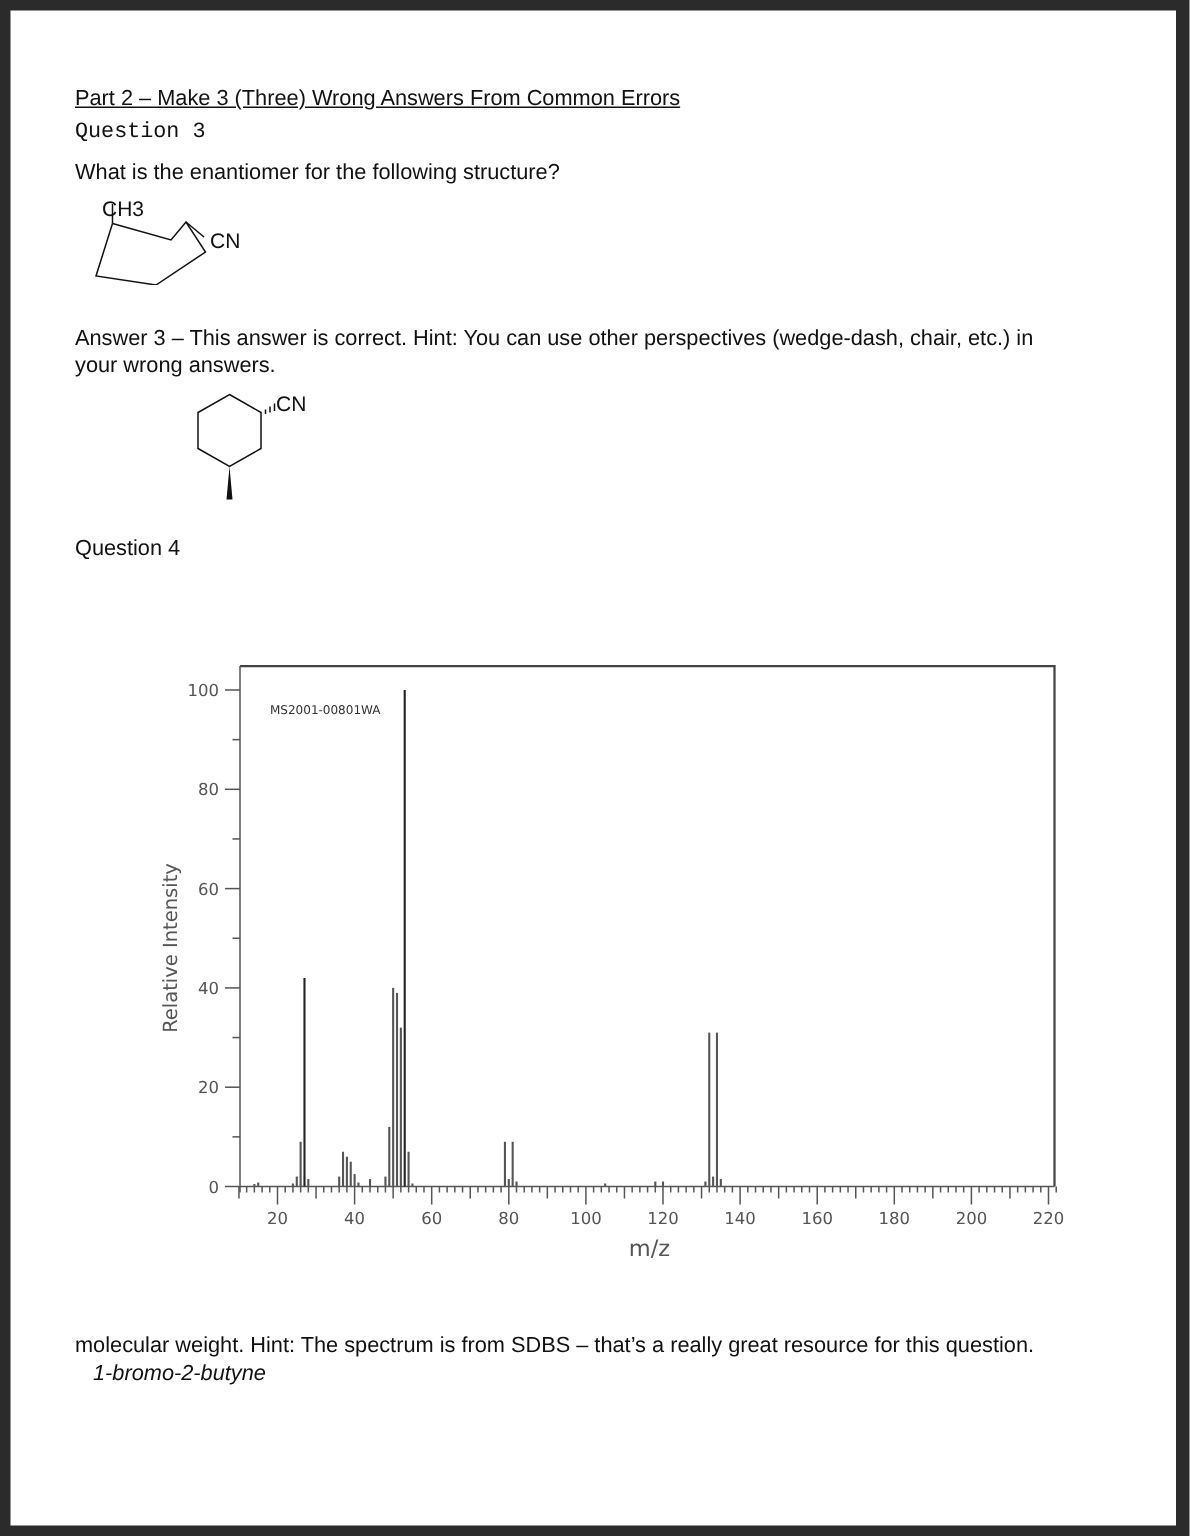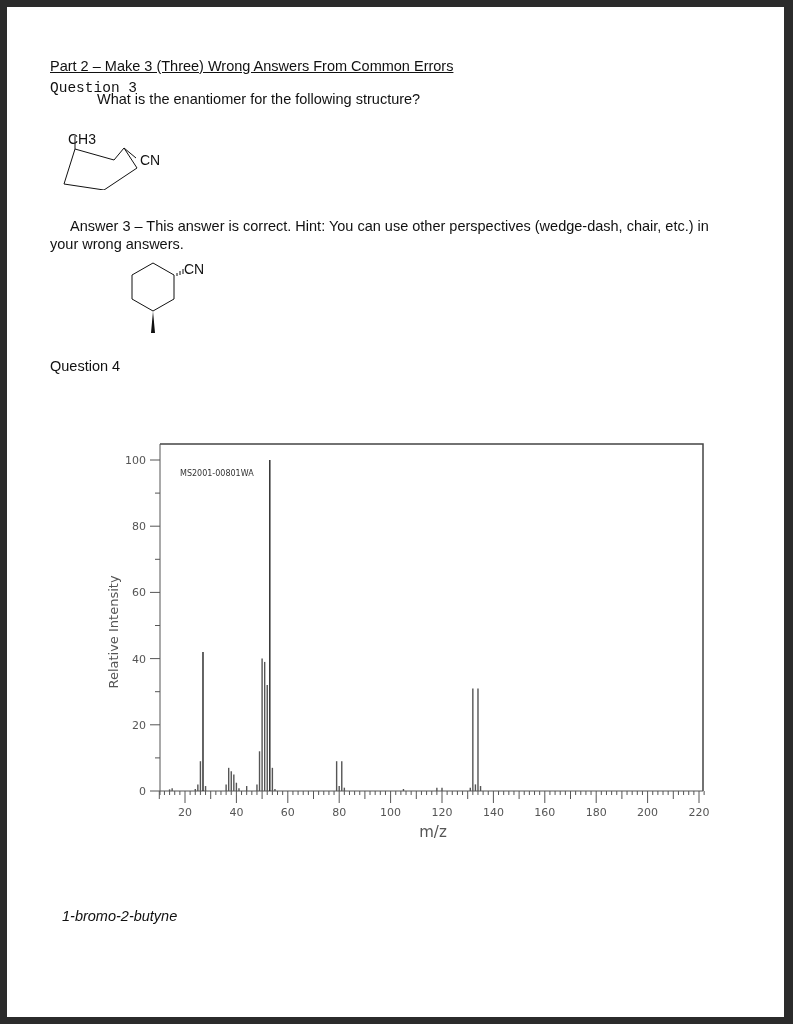--- a/index.html
+++ b/index.html
@@ -12,33 +12,33 @@
     #ms-chart { position: absolute; left: 83px; top: 425px; }
     #ms-chart text { font-family: "DejaVu Sans", sans-serif; }
     .italic { font-style: italic; left: 55px; }
   </style>
 </head>
 <body>
 
 <div class="page">
   <div class="t u" style="top:51px;">Part 2 – Make 3 (Three) Wrong Answers From Common Errors</div>
   <div class="t" style="top:73px;font-family:Liberation Mono, monospace;">Question 3</div>
-  <div class="t" style="top:84px;margin-left:47px;">What is the enantiomer for the following structure?</div>
+  <div class="t" style="top:100px;">What is the enantiomer for the following structure?</div>
 
   <svg class="chem" style="left:45px;top:123px;" width="130" height="60">
     <g stroke="#111" stroke-width="1" fill="none">
       <polyline points="23,19 12,54 52,60 85,38 72,18 62,30 23,19"></polyline>
       <line x1="23" y1="19" x2="23" y2="6"></line>
       <line x1="72" y1="18" x2="84" y2="28"></line>
     </g>
     <text x="16" y="14"><tspan>CH3</tspan></text>
     <text x="88" y="35">CN</text>
   </svg>
 
-  <div class="t" style="top:211px;margin-left:20px;">Answer 3 – This answer is correct. Hint: You can use other perspectives (wedge-dash, chair, etc.) in</div>
+  <div class="t" style="top:211px;">Answer 3 – This answer is correct. Hint: You can use other perspectives (wedge-dash, chair, etc.) in</div>
   <div class="t" style="top:229px;">your wrong answers.</div>
 
   <svg class="chem" style="left:115px;top:248px;" width="110" height="80">
     <polygon points="31,8 52,20 52,44 31,56 10,44 10,20" stroke="#111" stroke-width="1" fill="none"></polygon>
     <g stroke="#111" stroke-width="1">
       <line x1="55" y1="18" x2="55" y2="21"></line>
       <line x1="58" y1="16" x2="58" y2="20"></line>
       <line x1="61" y1="14" x2="61" y2="19"></line>
     </g>
     <text x="62" y="19">CN</text>
@@ -224,14 +224,15 @@
         <line x1="557.6" y1="359" x2="557.6" y2="371" stroke="#555"></line>
         <text x="557.6" y="384" font-size="11" fill="#555" text-anchor="middle">200</text>
         <line x1="609" y1="359" x2="609" y2="371" stroke="#555"></line>
         <text x="609" y="384" font-size="11" fill="#555" text-anchor="middle">220</text>
       </g>
     <text id="chart-title" x="90" y="44" font-size="8" fill="#333">MS2001-00801WA</text>
     <text id="chart-xlabel" x="343" y="405" font-size="15" fill="#555" text-anchor="middle">m/z</text>
     <text id="chart-ylabel" transform="translate(28,200) rotate(-90)" font-size="13" fill="#555" text-anchor="middle">Relative Intensity</text>
   </svg>
 
+  <div class="t" style="top:882px;">molecular weight. Hint: The spectrum is from SDBS – that’s a really great resource for this question.</div>
   <div class="t italic" style="top:901px;">1-bromo-2-butyne</div>
 </div>
 
 </body></html>

